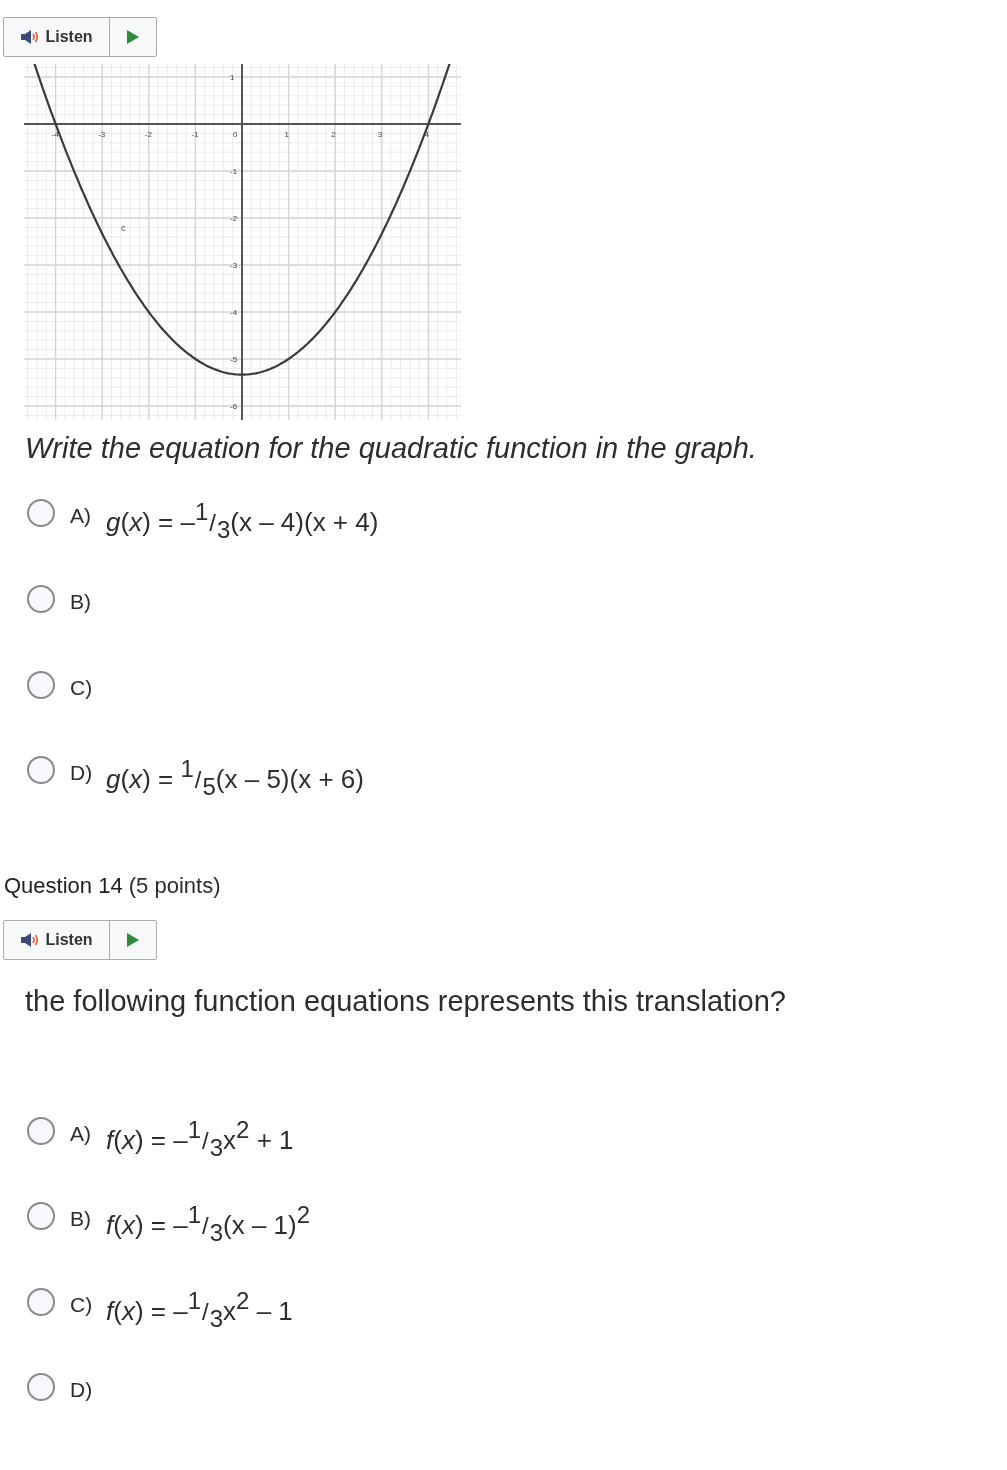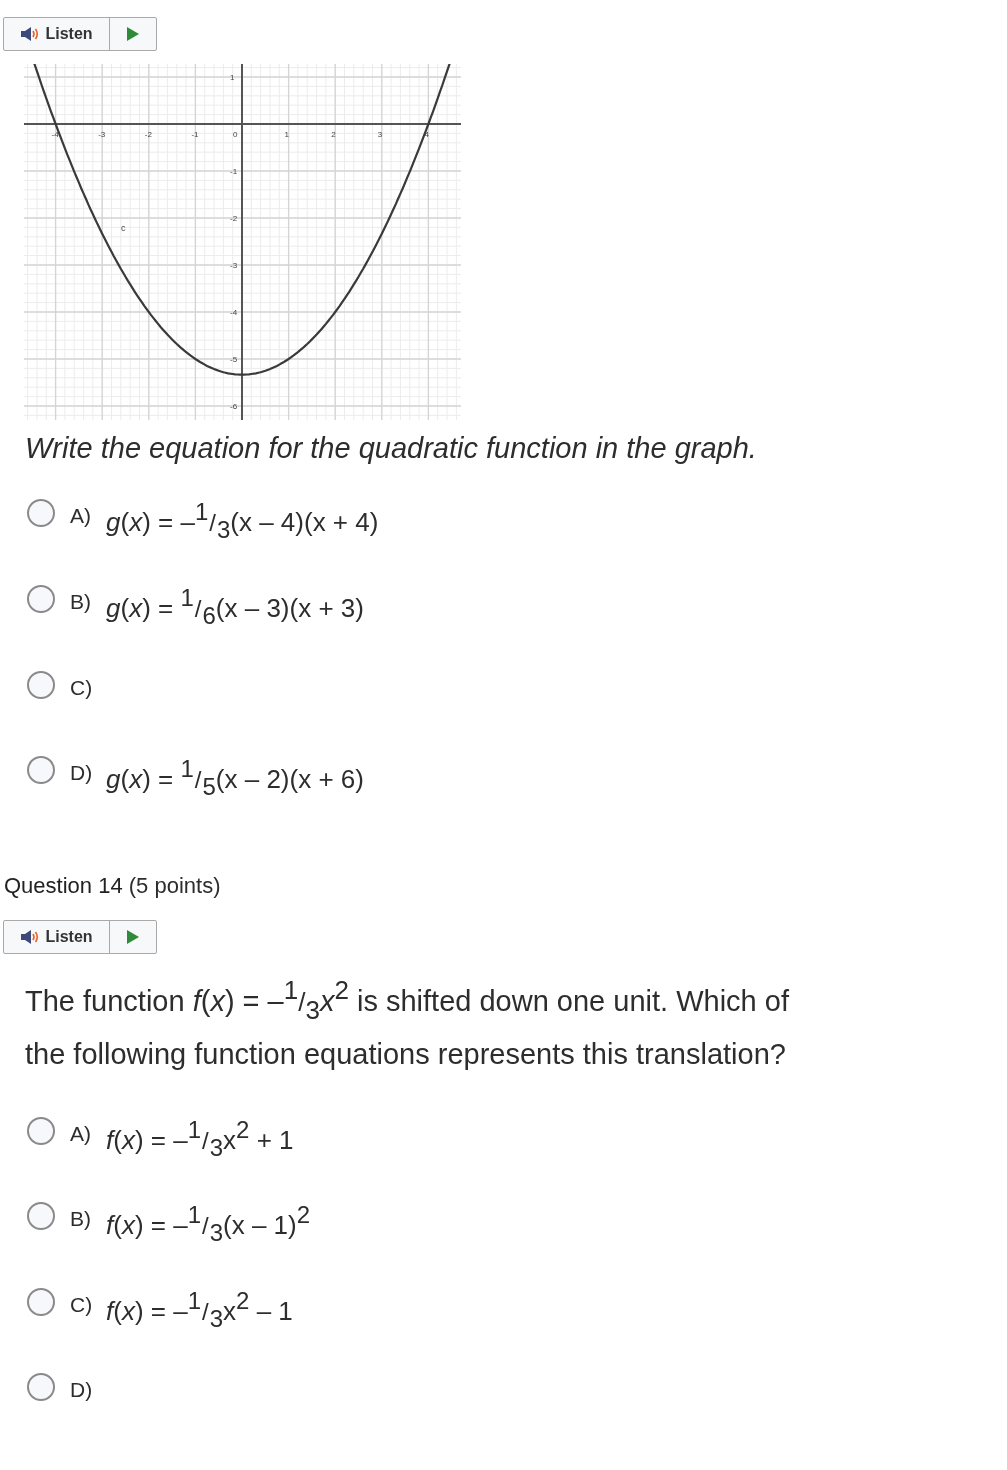--- a/index.html
+++ b/index.html
@@ -1,21 +1,21 @@
 <!DOCTYPE html>
 <html><head>
 <meta charset="utf-8">
 <style>
   html, body { margin: 0; padding: 0; background: #ffffff; }
   body {
     width: 1007px; height: 1470px; position: relative; overflow: hidden;
     font-family: "Liberation Sans", "DejaVu Sans", sans-serif; color: #2d2d2d;
   }
   .listen {
-    position: absolute; left: 3px; height: 34px; width: 154px;
+    position: absolute; left: 3px; height: 40px; width: 154px;
     border: 1px solid #a9a9a9; border-radius: 2px; background: #f7f8fa;
     display: flex; box-sizing: border-box; cursor: pointer; text-align: right;
   }
   .listen .l-main {
     width: 105px; display: flex; align-items: center; justify-content: center;
     border-right: 1px solid #a9a9a9; gap: 5px;
     font-weight: bold; font-size: 16px; color: #333;
   }
   .listen .l-play { flex: 1; display: flex; align-items: center; justify-content: center; }
   .graph { position: absolute; left: 24px; top: 64px; width: 437px; height: 356px; }
@@ -102,30 +102,29 @@
 
 <div id="q13opts">
     <div class="option" style="top: 500px;">
       <div class="radio"></div>
       <span class="opt-letter">A)</span>
       <span class="eq"><i>g</i>(<i>x</i>) = <span>–</span><sup>1</sup><span class="sl">/</span><sub>3</sub><span>(x – 4)(x + 4)</span></span>
     </div>
     <div class="option" style="top: 586px;">
       <div class="radio"></div>
       <span class="opt-letter">B)</span>
-      <span class="eq"><i>g</i>(<i>x</i>) = <span></span><sup>1</sup><span class="sl">/</span><sub>6</sub><span>(x – 3)(x + 3)</span></span>
     </div>
     <div class="option" style="top: 672px;">
       <div class="radio"></div>
       <span class="opt-letter">C)</span>
     </div>
     <div class="option" style="top: 757px;">
       <div class="radio"></div>
       <span class="opt-letter">D)</span>
-      <span class="eq"><i>g</i>(<i>x</i>) = <span></span><sup>1</sup><span class="sl">/</span><sub>5</sub><span>(x – 2)(x + 6)</span></span>
+      <span class="eq"><i>g</i>(<i>x</i>) = <span></span><sup>1</sup><span class="sl">/</span><sub>5</sub><span>(x – 5)(x + 6)</span></span>
     </div>
   </div>
 
 <div class="q-head">
   <b>Question 14</b>
   <span>(5 points)</span>
 </div>
 
 <div class="listen" style="top:920px;">
   <div class="l-main">
@@ -137,23 +136,20 @@
     <span>Listen</span>
   </div>
   <div class="l-play">
     <svg width="14" height="16" viewBox="0 0 14 16">
       <path d="M1 1 L13 8 L1 15 Z" fill="#2e8b3a"></path>
     </svg>
   </div>
 </div>
 
 <div class="prompt" style="top:975px;">
-  <div>
-    <span>The function </span><i>f</i>(<i>x</i>)<span> = –</span><sup style="font-size:26px;vertical-align:0.45em;line-height:0">1</sup><span style="font-size:26px">/</span><sub style="font-size:26px;vertical-align:-0.3em;line-height:0">3</sub><i>x</i><sup style="font-size:26px;vertical-align:0.45em;line-height:0">2</sup><span> is shifted down one unit. Which of</span>
-  </div>
   <div>the following function equations represents this translation?</div>
 </div>
 
 <div id="q14opts">
     <div class="option" style="top: 1118px;">
       <div class="radio"></div>
       <span class="opt-letter">A)</span>
       <span class="eq"><i>f</i>(<i>x</i>) = –<sup>1</sup><span class="sl">/</span><sub>3</sub><span>x</span><sup>2</sup><span> + 1</span></span>
     </div>
     <div class="option" style="top: 1203px;">

